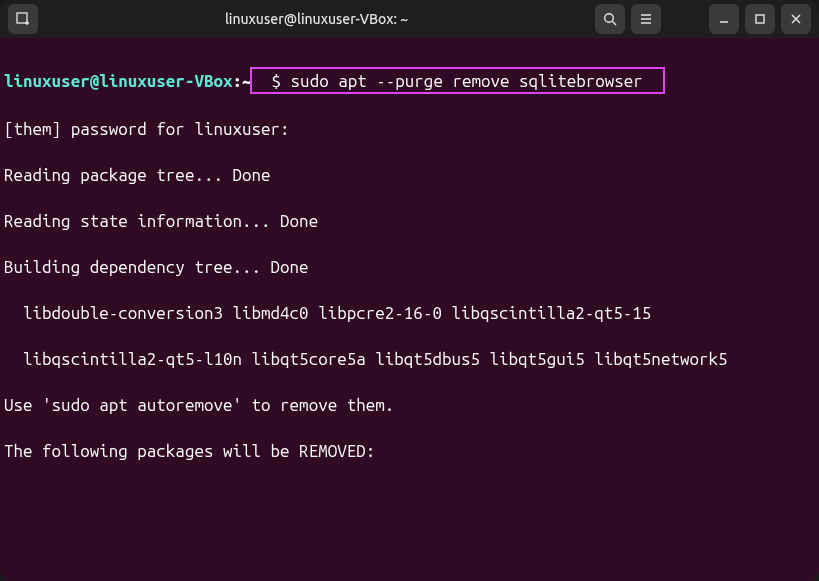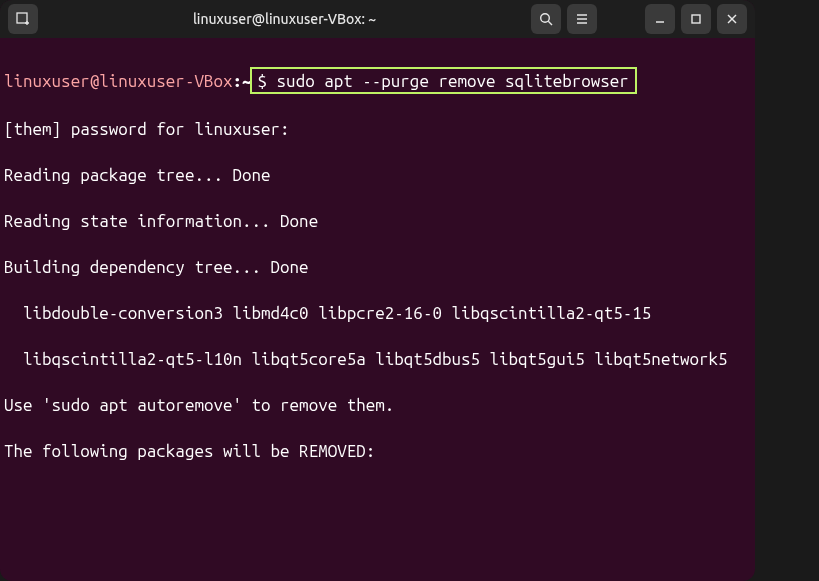--- a/index.html
+++ b/index.html
@@ -1,27 +1,27 @@
 <!DOCTYPE html>
 <html><head>
 <meta charset="utf-8">
 <style>
   html,body{margin:0;padding:0;background:#1a1a1a;}
   body{width:819px;height:581px;font-family:"Ubuntu Mono","DejaVu Sans Mono",monospace;font-size:17px;overflow:hidden;}
-  .window{width:755px;height:581px;background:#300a24;border-radius:12px;overflow:hidden;display:flex;flex-direction:column;}
+  .window{width:819px;height:581px;background:#300a24;border-radius:12px;overflow:hidden;display:flex;flex-direction:column;}
   .titlebar{height:38px;background:#1e1e1e;display:flex;align-items:center;padding:0 8px;gap:6px;font-family:"Ubuntu",sans-serif;}
   .tb-btn{width:30px;height:30px;border-radius:6px;background:#3a3a3a;display:flex;align-items:center;justify-content:center;color:#e6e6e6;}
   .tb-btn.close{background:#3a3a3a;}
   .title{flex:1;text-align:center;color:#e6e6e6;font-size:14px;font-weight:500;}
   .spacer{width:36px;}
   .term{flex:1;padding:6px 4px 4px 4px;color:#ffffff;line-height:23px;white-space:pre;overflow:hidden;letter-spacing:0px;}
-  .prompt-user{color:#fca5a5;font-weight:normal;}
+  .prompt-user{color:#5eead4;font-weight:bold;}
   .prompt-sep{color:#ffffff;font-weight:bold;}
   .prompt-path{color:#ffffff;font-weight:bold;}
-  .hlbox{display:inline-block;border:2px solid #bef264;padding:0 6px;margin-left:-2px;}
+  .hlbox{display:inline-block;border:2px solid #d946ef;padding:0 20px;margin-left:-2px;}
   .line{min-height:23px;}
   svg{display:block;}
 </style>
 </head>
 <body>
 
 <div class="window">
 
   <div class="titlebar">
     <div class="tb-btn">

